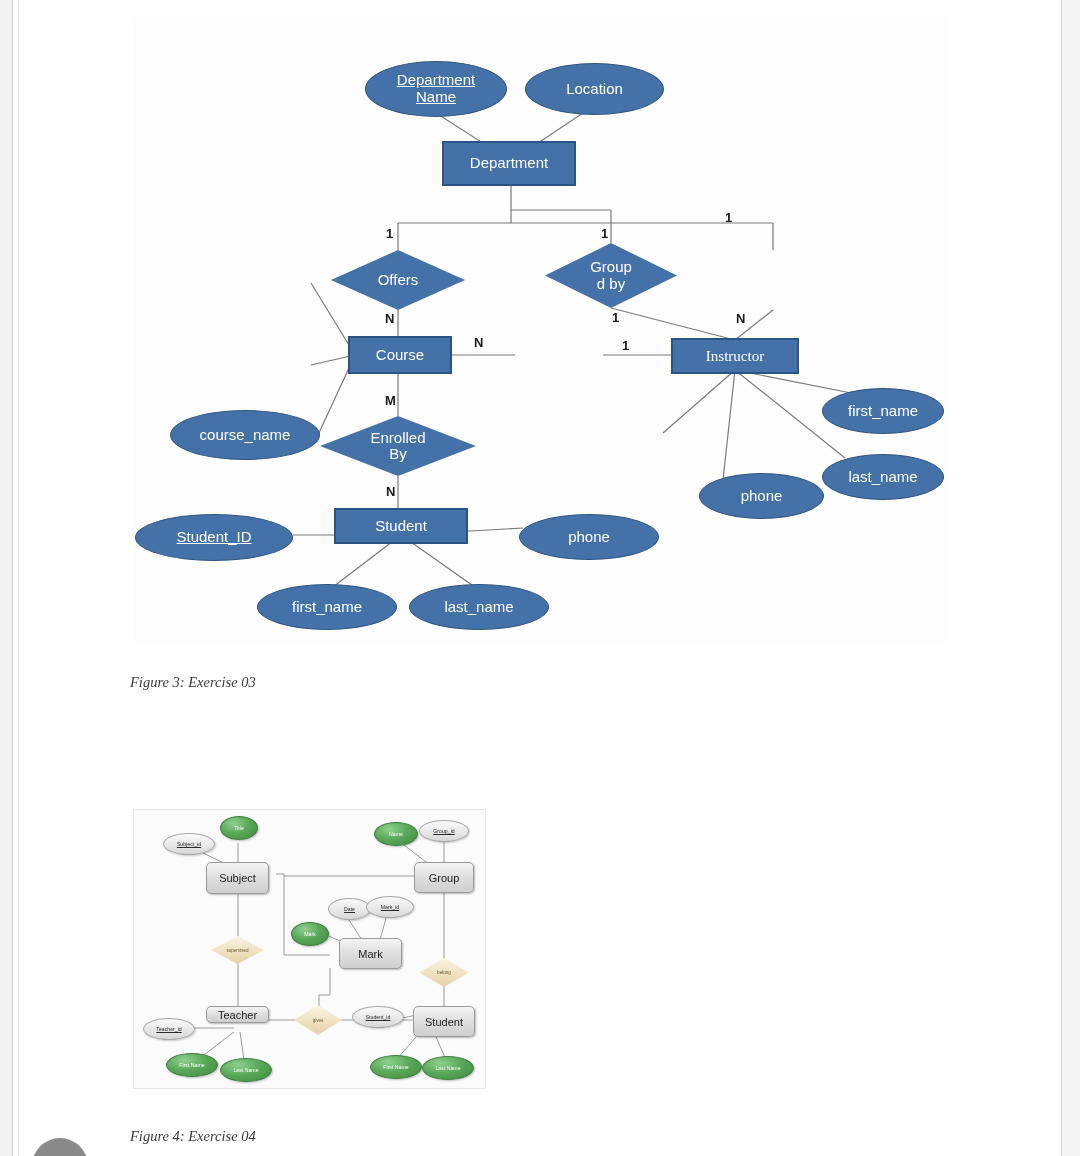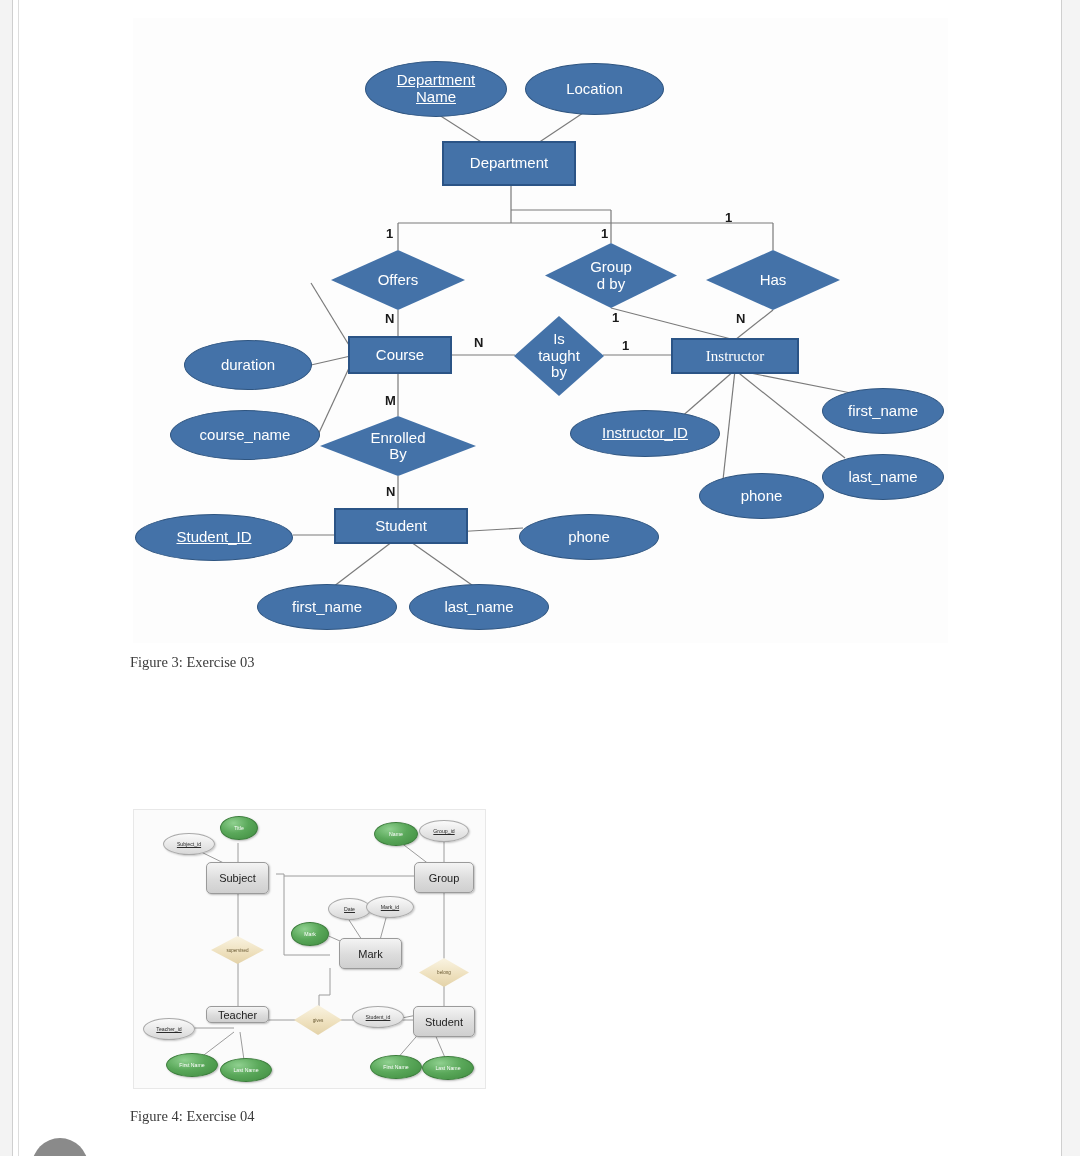--- a/index.html
+++ b/index.html
@@ -101,23 +101,25 @@
   .card-label {
     position: absolute;
     font-size: 13px;
     font-weight: bold;
     color: #1a1a1a;
     font-family: "Liberation Sans", sans-serif;
   }
 
   .caption {
     position: absolute;
+    font-style: italic;
     font-size: 14.5px;
     color: #3b3b3b;
     font-family: "Liberation Serif", serif;
+    margin-top: 20px;
   }
 
   
   .fig2-wrap {
     position: absolute;
     left: 133px; top: 809px;
     width: 353px; height: 280px;
     background: #fbfbfb;
     border: 1px solid #e8e8e8;
     box-sizing: border-box;
@@ -247,58 +249,42 @@
       <div class="dia-shape"></div>
       <div class="dia-label">Offers</div>
     </div>
 
     <div class="diamond-box" style="left:412px; top:225px; width:132px; height:65px;">
       <div class="dia-shape"></div>
       <div class="dia-label">Group
 d by</div>
     </div>
 
-    <div class="diamond-box" style="left:573px; top:232px; width:134px; height:60px;">
-      <div class="dia-shape"></div>
-      <div class="dia-label">Has</div>
-    </div>
-
-
-    <div class="node ellipse" style="left:51px; top:322px; width:128px; height:50px;">
-      <span>duration</span>
-    </div>
+
+
 
     <div class="node ellipse" style="left:37px; top:392px; width:150px; height:50px;">
       <span>course_name</span>
     </div>
 
     <div class="node rect" style="left:215px; top:318px; width:104px; height:38px;">
       <span>Course</span>
     </div>
 
-    <div class="diamond-box" style="left:381px; top:298px; width:90px; height:80px;">
-      <div class="dia-shape"></div>
-      <div class="dia-label">Is
-taught
-by</div>
-    </div>
 
     <div class="node rect" style="left:538px; top:320px; width:128px; height:36px;font-family:Liberation Serif, serif;">
       <span>Instructor</span>
     </div>
 
     <div class="diamond-box" style="left:187px; top:398px; width:156px; height:60px;">
       <div class="dia-shape"></div>
       <div class="dia-label">Enrolled
 By</div>
     </div>
 
-    <div class="node ellipse key" style="left:437px; top:392px; width:150px; height:47px;">
-      <span>Instructor_ID</span>
-    </div>
     <div class="node ellipse" style="left:566px; top:455px; width:125px; height:46px;">
       <span>phone</span>
     </div>
     <div class="node ellipse" style="left:689px; top:370px; width:122px; height:46px;">
       <span>first_name</span>
     </div>
     <div class="node ellipse" style="left:689px; top:436px; width:122px; height:46px;">
       <span>last_name</span>
     </div>
 

